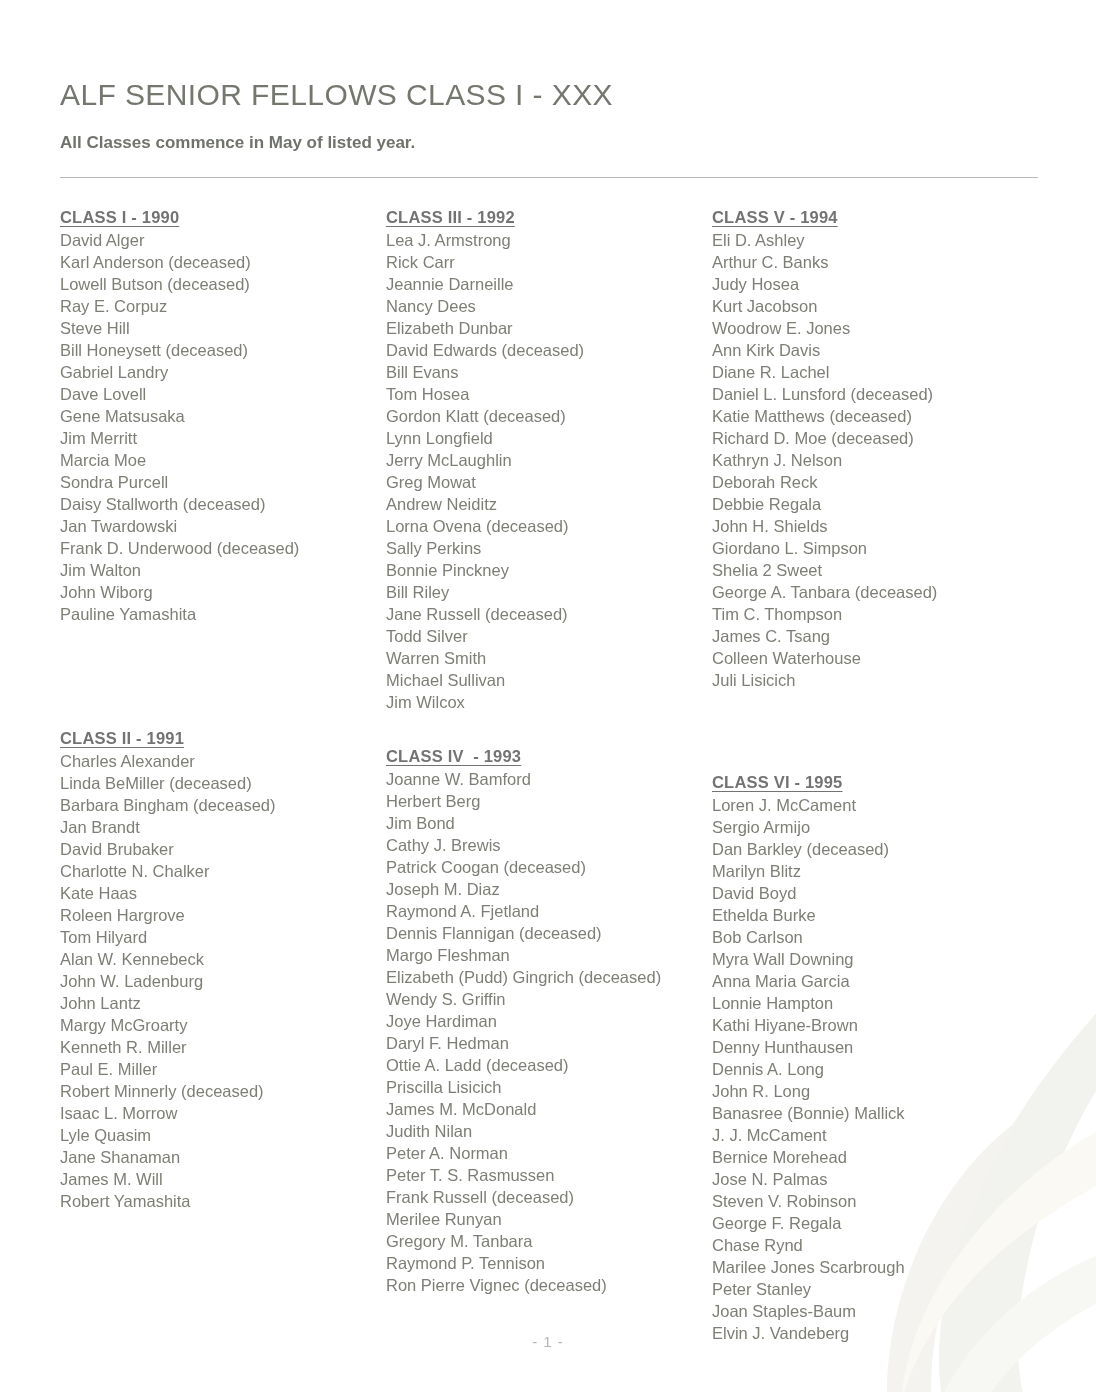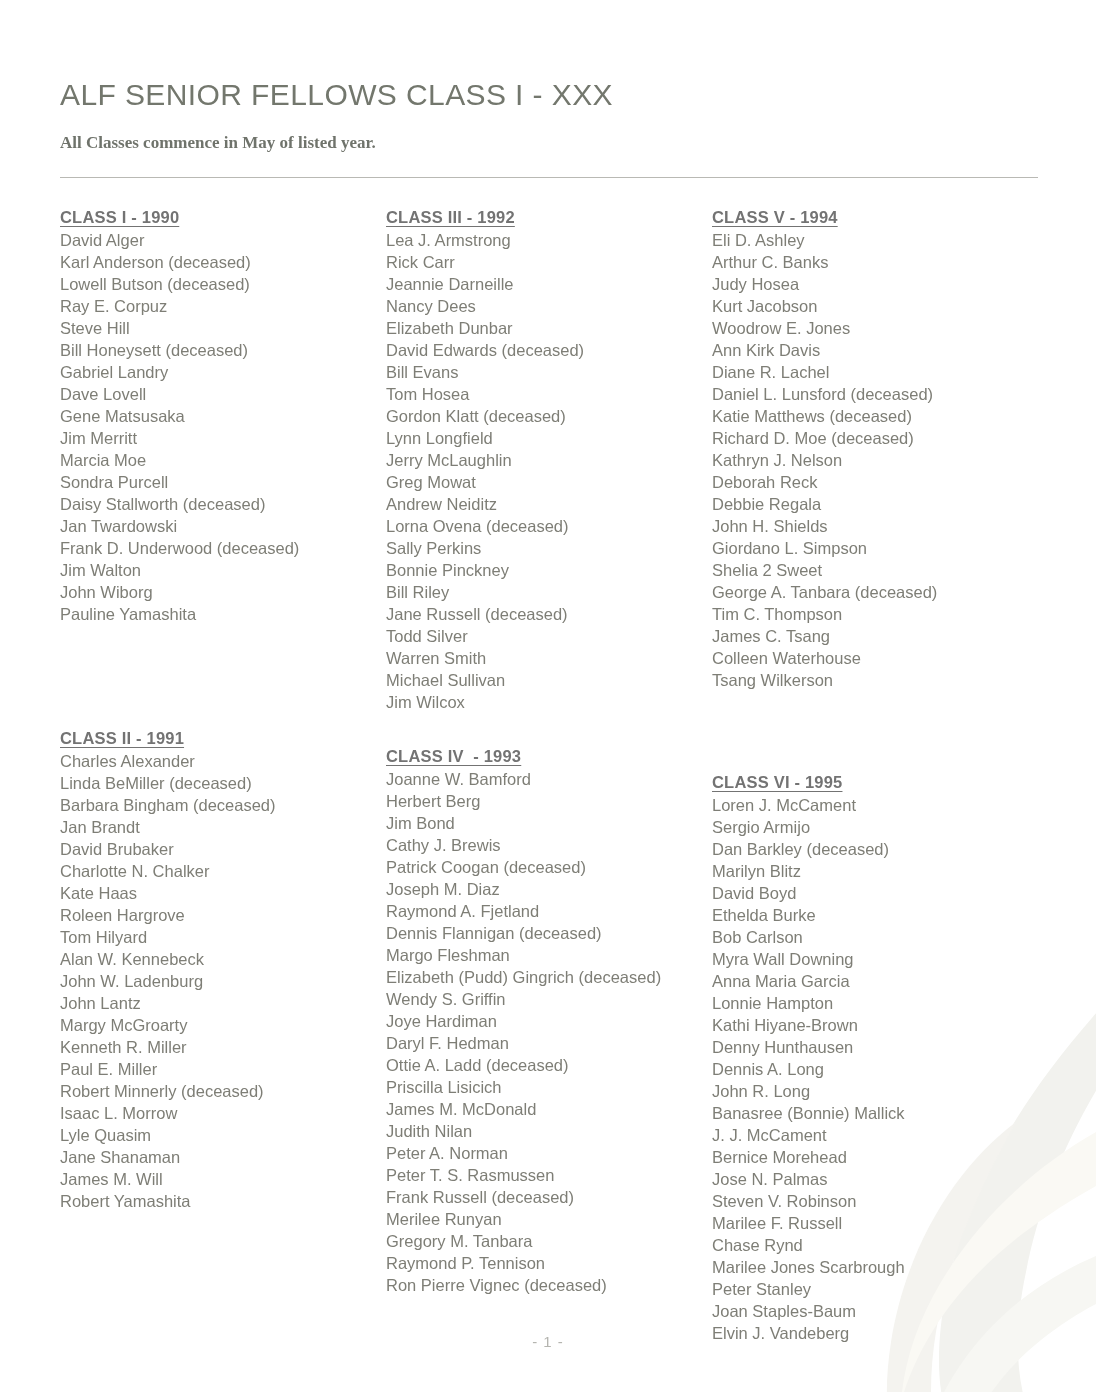--- a/index.html
+++ b/index.html
@@ -44,21 +44,20 @@
     margin: 0 0 22px 0;
     line-height: 1.1;
   }
 
   .doc-subtitle {
     font-size: 17px;
     font-weight: bold;
     color: #6f736b;
     margin: 0 0 24px 0;
     line-height: 1.2;
-    font-family: Liberation Serif, serif;
   }
 
   .rule {
     height: 1px;
     background: #b9b9b4;
     width: 978px;
     margin: 0 0 30px 0;
   }
 
   
@@ -263,21 +262,21 @@
             <li>Kathryn J. Nelson</li>
             <li>Deborah Reck</li>
             <li>Debbie Regala</li>
             <li>John H. Shields</li>
             <li>Giordano L. Simpson</li>
             <li>Shelia 2 Sweet</li>
             <li>George A. Tanbara (deceased)</li>
             <li>Tim C. Thompson</li>
             <li>James C. Tsang</li>
             <li>Colleen Waterhouse</li>
-            <li>Tsang Wilkerson</li>
+            <li>Juli Lisicich</li>
           </ul>
       </div>
       <div class="spacer-3"></div>
       <div class="class-block">
         <div class="class-heading">CLASS VI - 1995</div>
         <ul class="name-list">
             <li>Loren J. McCament</li>
             <li>Sergio Armijo</li>
             <li>Dan Barkley (deceased)</li>
             <li>Marilyn Blitz</li>
@@ -289,21 +288,21 @@
             <li>Lonnie Hampton</li>
             <li>Kathi Hiyane-Brown</li>
             <li>Denny Hunthausen</li>
             <li>Dennis A. Long</li>
             <li>John R. Long</li>
             <li>Banasree (Bonnie) Mallick</li>
             <li>J. J. McCament</li>
             <li>Bernice Morehead</li>
             <li>Jose N. Palmas</li>
             <li>Steven V. Robinson</li>
-            <li>Marilee F. Russell</li>
+            <li>George F. Regala</li>
             <li>Chase Rynd</li>
             <li>Marilee Jones Scarbrough</li>
             <li>Peter Stanley</li>
             <li>Joan Staples-Baum</li>
             <li>Elvin J. Vandeberg</li>
           </ul>
       </div>
     </div>
 
   </div>

